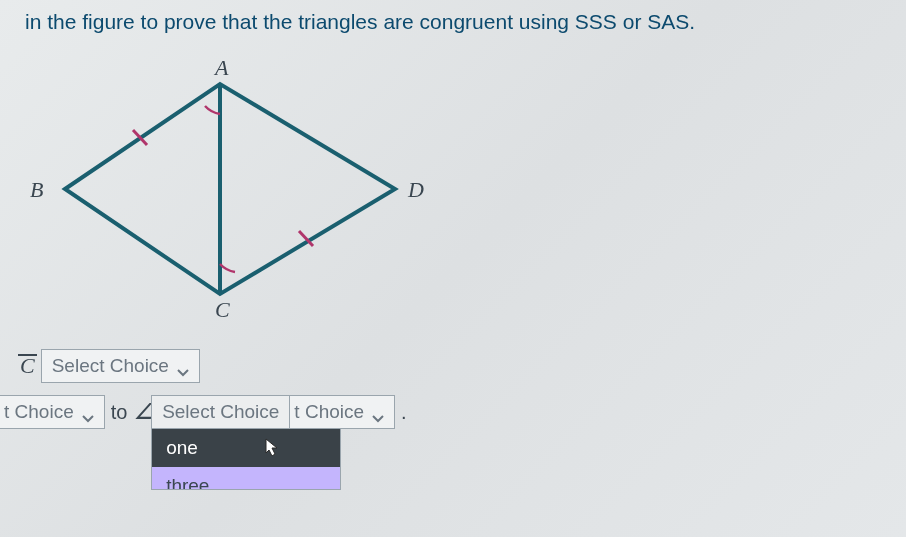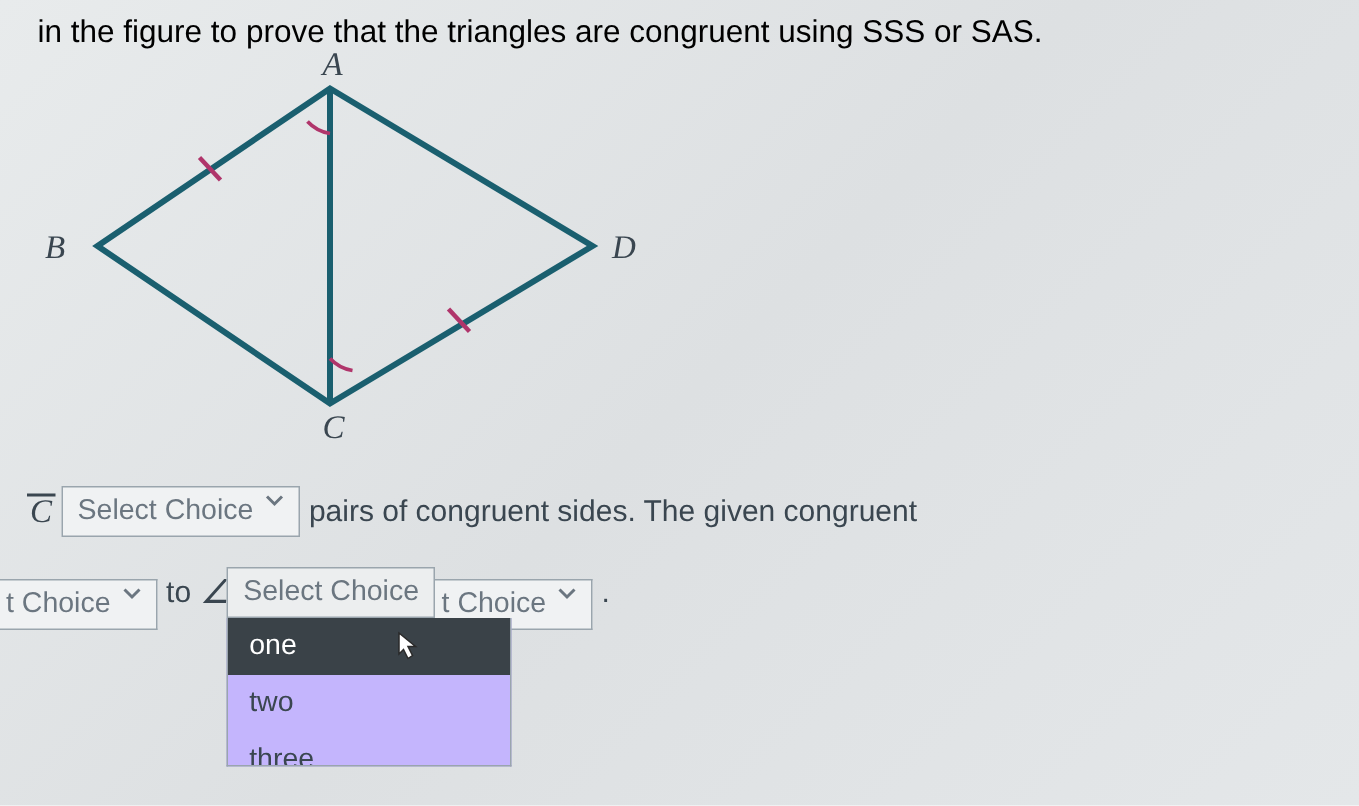--- a/index.html
+++ b/index.html
@@ -8,21 +8,22 @@
       height: 537px;
       font-family: Arial, sans-serif;
       background: linear-gradient(135deg, #e8ebec 0%, #dde0e2 50%, #e4e7e9 100%);
       color: #3a4650;
       padding: 10px 20px;
       overflow: hidden;
       position: relative;
     }
     .question-text {
       font-size: 21px;
-      color: #000000;
+      color: #0c4a6e;
+      margin-bottom: 25px;
       padding-left: 5px;
     }
     .figure-container {
       position: relative;
       width: 420px;
       height: 260px;
       margin-left: 0px;
       margin-bottom: 30px;
     }
     .vertex-label {
@@ -56,29 +57,28 @@
       height: 1.5px;
       background: #3a4650;
     }
     .select-box {
       border: 1px solid #9aa5ad;
       background: #f0f2f3;
       padding: 5px 10px;
       font-size: 19px;
       color: #6b7680;
       display: inline-flex;
-      align-items: flex-start;
+      align-items: flex-end;
       gap: 8px;
       cursor: pointer;
       min-height: 34px;
     }
     .select-box.cut-left {
       border-left: none;
       padding-left: 4px;
-      margin-top: 16px;
     }
     .chevron {
       width: 12px;
       height: 8px;
       display: inline-block;
     }
     .angle-sym {
       font-style: italic;
       font-family: 'Times New Roman', serif;
       font-size: 22px;
@@ -143,21 +143,20 @@
 </div>
 
 <div class="answer-line">
   <span class="c-bar">C</span>
   <div class="select-box">
     <span>Select Choice</span>
     <svg class="chevron" viewBox="0 0 12 8">
         <path d="M1 1 L6 6 L11 1" fill="none" stroke="#6b7680" stroke-width="2"></path>
       </svg>
   </div>
-  <span>pairs of congruent sides. The given congruent</span>
 </div>
 
 <div class="answer-line" style="margin-left:-20px;">
   <div class="select-box cut-left">
     <span>t Choice</span>
     <svg class="chevron" viewBox="0 0 12 8">
         <path d="M1 1 L6 6 L11 1" fill="none" stroke="#6b7680" stroke-width="2"></path>
       </svg>
   </div>
   <span>to</span>
@@ -167,23 +166,20 @@
     <div class="select-box" style="background:#eceeef;">
       <span>Select Choice</span>
     </div>
     <div class="dropdown-menu">
       <div class="dropdown-item highlighted">
         <span>one</span>
         <svg class="cursor-icon" viewBox="0 0 16 20">
           <path d="M2 2 L2 16 L5 13 L8 19 L11 17 L8 11 L13 11 Z" fill="#fff" stroke="#2a2a2a" stroke-width="1"></path>
         </svg>
       </div>
-      <div class="dropdown-item">
-        <span>two</span>
-      </div>
       <div class="dropdown-item cut-bottom">
         <span>three</span>
       </div>
     </div>
   </div>
 
   <div class="select-box cut-left" style="margin-left:-6px;">
     <span>t Choice</span>
     <svg class="chevron" viewBox="0 0 12 8">
         <path d="M1 1 L6 6 L11 1" fill="none" stroke="#6b7680" stroke-width="2"></path>

